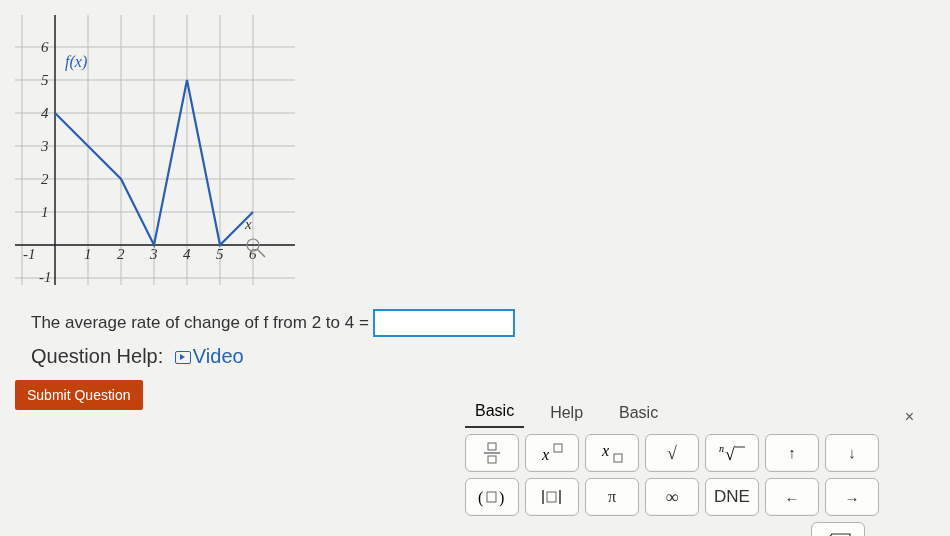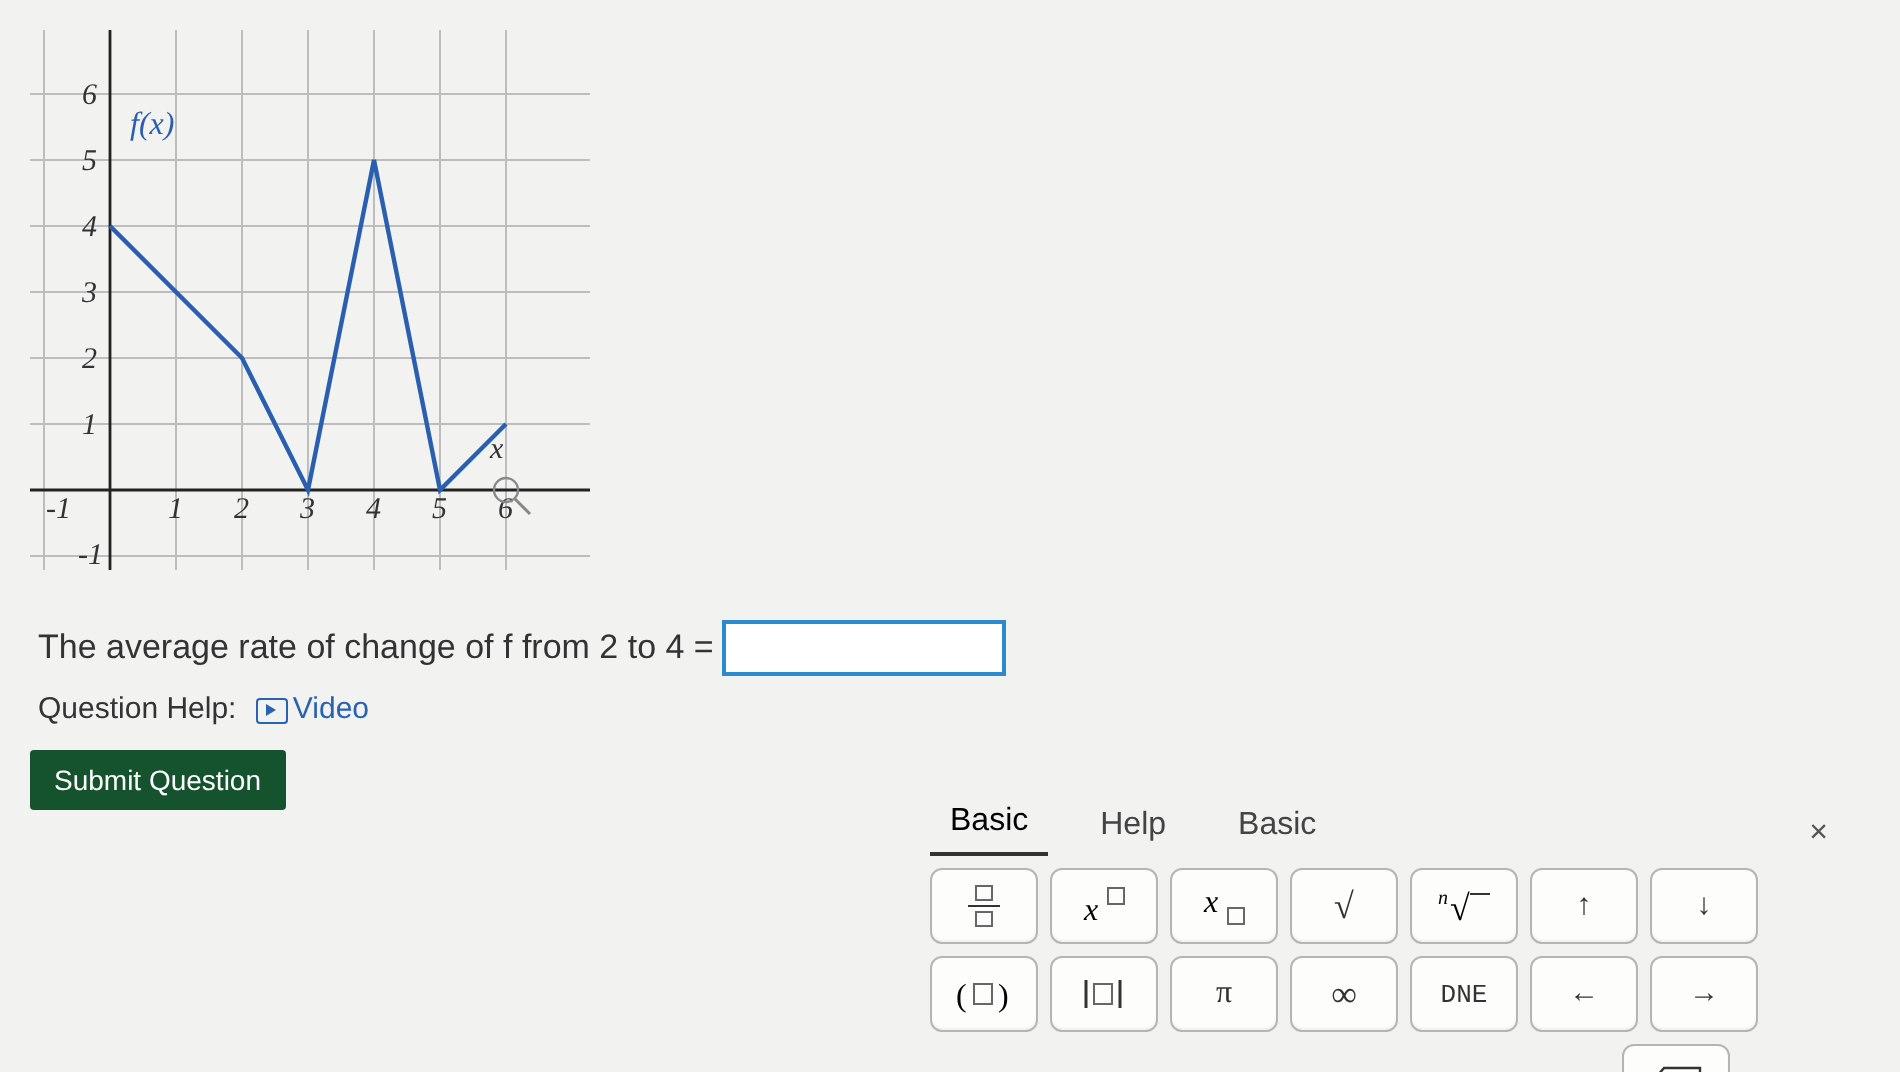--- a/index.html
+++ b/index.html
@@ -18,36 +18,36 @@
   }
   .prompt .fsym { font-family: 'Times New Roman', serif; font-style: italic; }
   .graph {
     width: 280px;
     height: 270px;
     position: relative;
     margin: 5px 0 10px 0;
   }
   .answer-line {
     font-size: 17px;
-    margin: 10px 0 8px 4px;
+    margin: 10px 0 8px 16px;
     display: flex;
     align-items: center;
   }
   .answer-input {
     width: 130px;
     height: 24px;
     border: 2px solid #2a8ccf;
     background: #fff;
     margin-left: 4px;
     padding: 0 4px;
     font-size: 15px;
   }
   .help-line {
-    font-size: 15px;
-    margin: 8px 0 12px 4px;
+    font-size: 20px;
+    margin: 8px 0 12px 16px;
   }
   .video-link {
     color: #2962b0;
     text-decoration: none;
     margin-left: 6px;
   }
   .play-icon {
     display: inline-block;
     width: 14px;
     height: 11px;
@@ -59,21 +59,21 @@
   }
   .play-icon::after {
     content: "";
     position: absolute;
     left: 4px; top: 2px;
     border-left: 5px solid #2962b0;
     border-top: 3.5px solid transparent;
     border-bottom: 3.5px solid transparent;
   }
   .submit {
-    background: #14532d;
+    background: #c2410c;
     color: #fff;
     border: none;
     padding: 7px 12px;
     font-size: 14px;
     border-radius: 2px;
     cursor: pointer;
   }
   .keypad-wrap {
     position: absolute;
     left: 450px;
@@ -256,21 +256,21 @@
       </div>
       <div class="key">
         <svg width="30" height="20">
               <line x1="6" y1="3" x2="6" y2="17" stroke="#333" stroke-width="1.5"></line>
               <rect x="10" y="5" width="9" height="10" fill="none" stroke="#666"></rect>
               <line x1="23" y1="3" x2="23" y2="17" stroke="#333" stroke-width="1.5"></line>
             </svg>
       </div>
       <div class="key" style="font-size:16px;">π</div>
       <div class="key" style="font-size:18px;">∞</div>
-      <div class="key" style="font-family:Liberation Mono, monospace;font-size:13px;">DNE</div>
+      <div class="key" style="font-family:Liberation Sans, sans-serif;font-size:17px;">DNE</div>
       <div class="key">←</div>
       <div class="key">→</div>
     </div>
     <div class="krow right-align">
       <div class="key">
         <svg width="28" height="18">
           <path d="M8 2 L26 2 L26 16 L8 16 L2 9 Z" fill="none" stroke="#333" stroke-width="1.2"></path>
           <line x1="12" y1="6" x2="20" y2="12" stroke="#333" stroke-width="1.2"></line>
           <line x1="20" y1="6" x2="12" y2="12" stroke="#333" stroke-width="1.2"></line>
         </svg>

